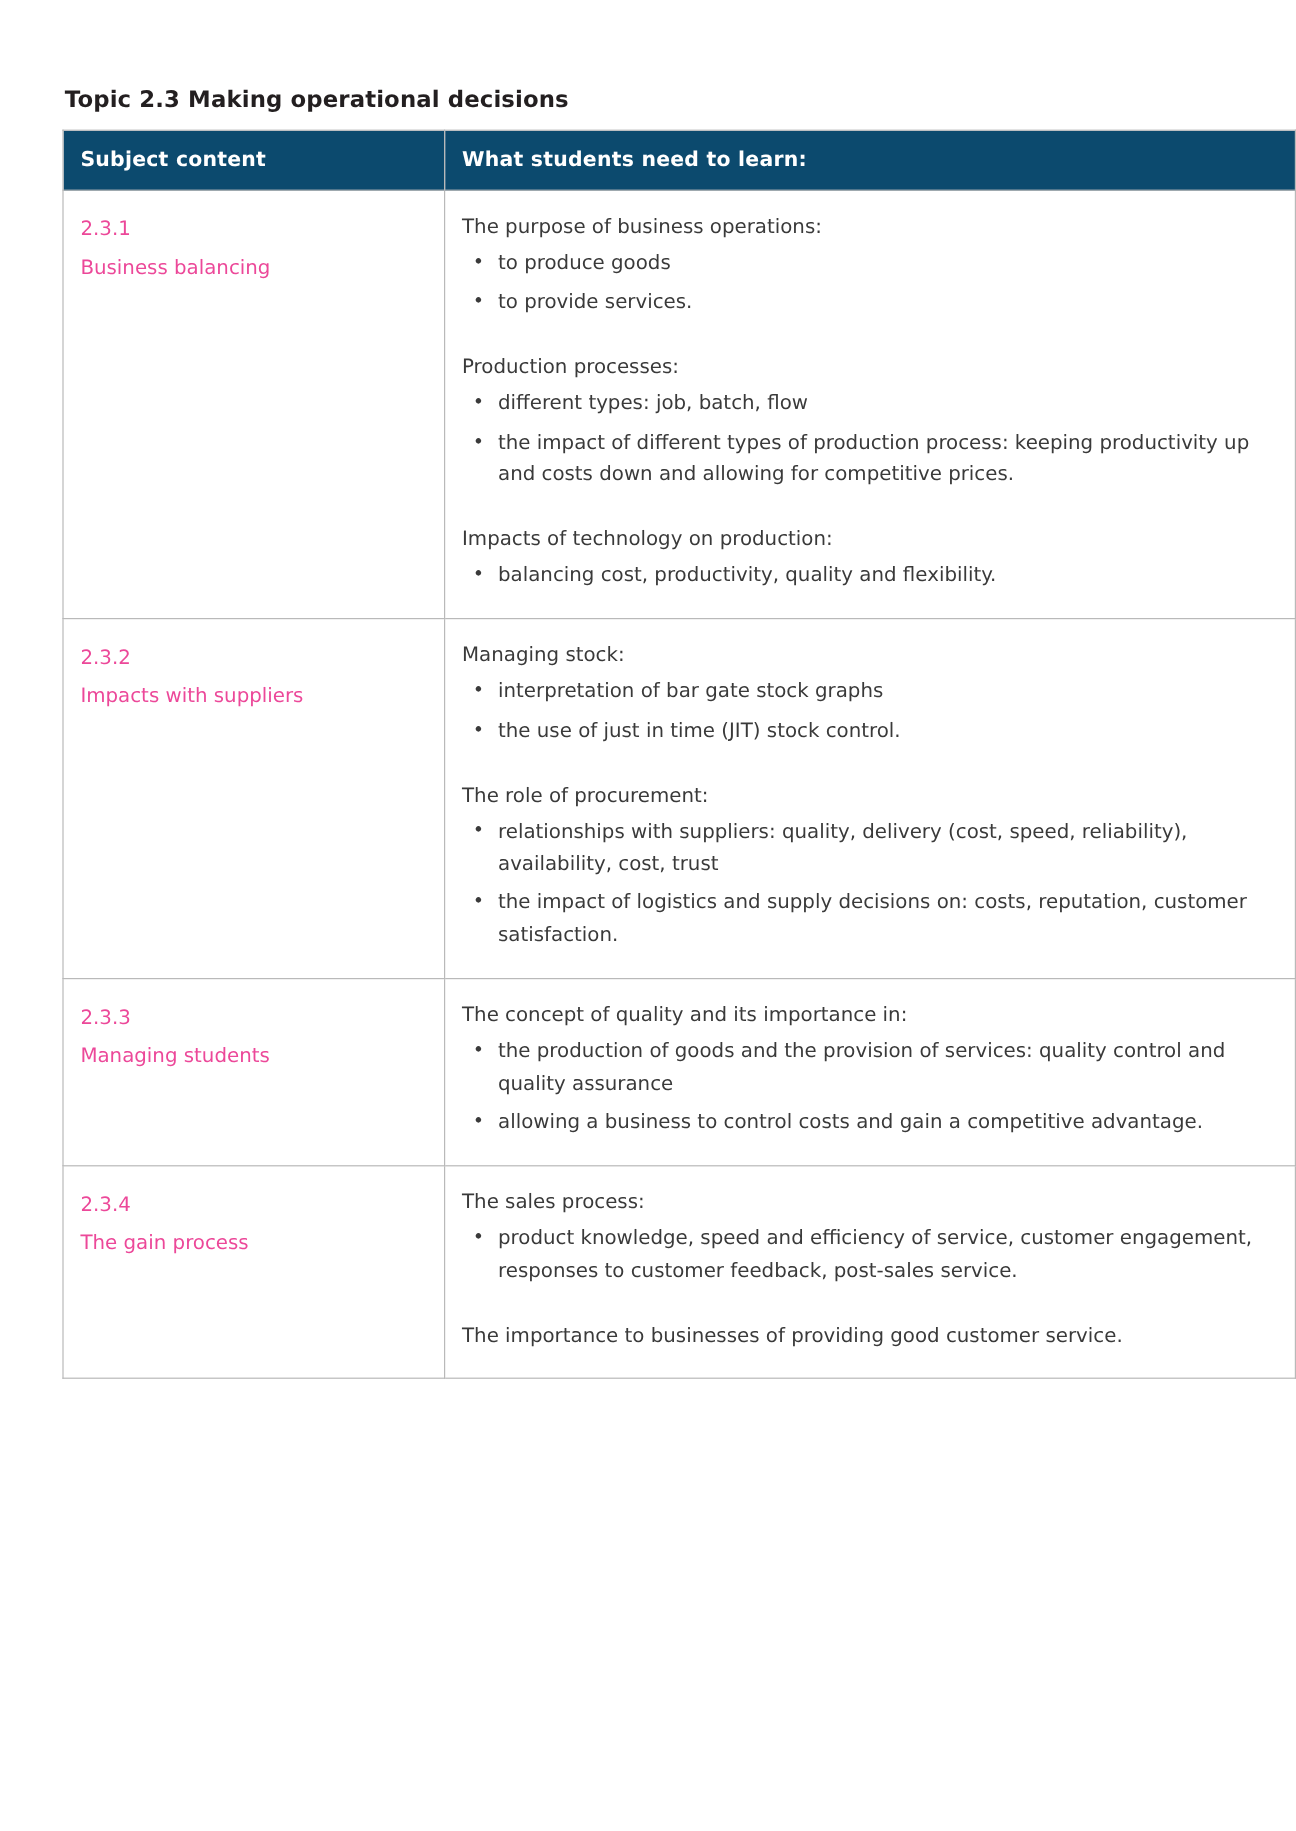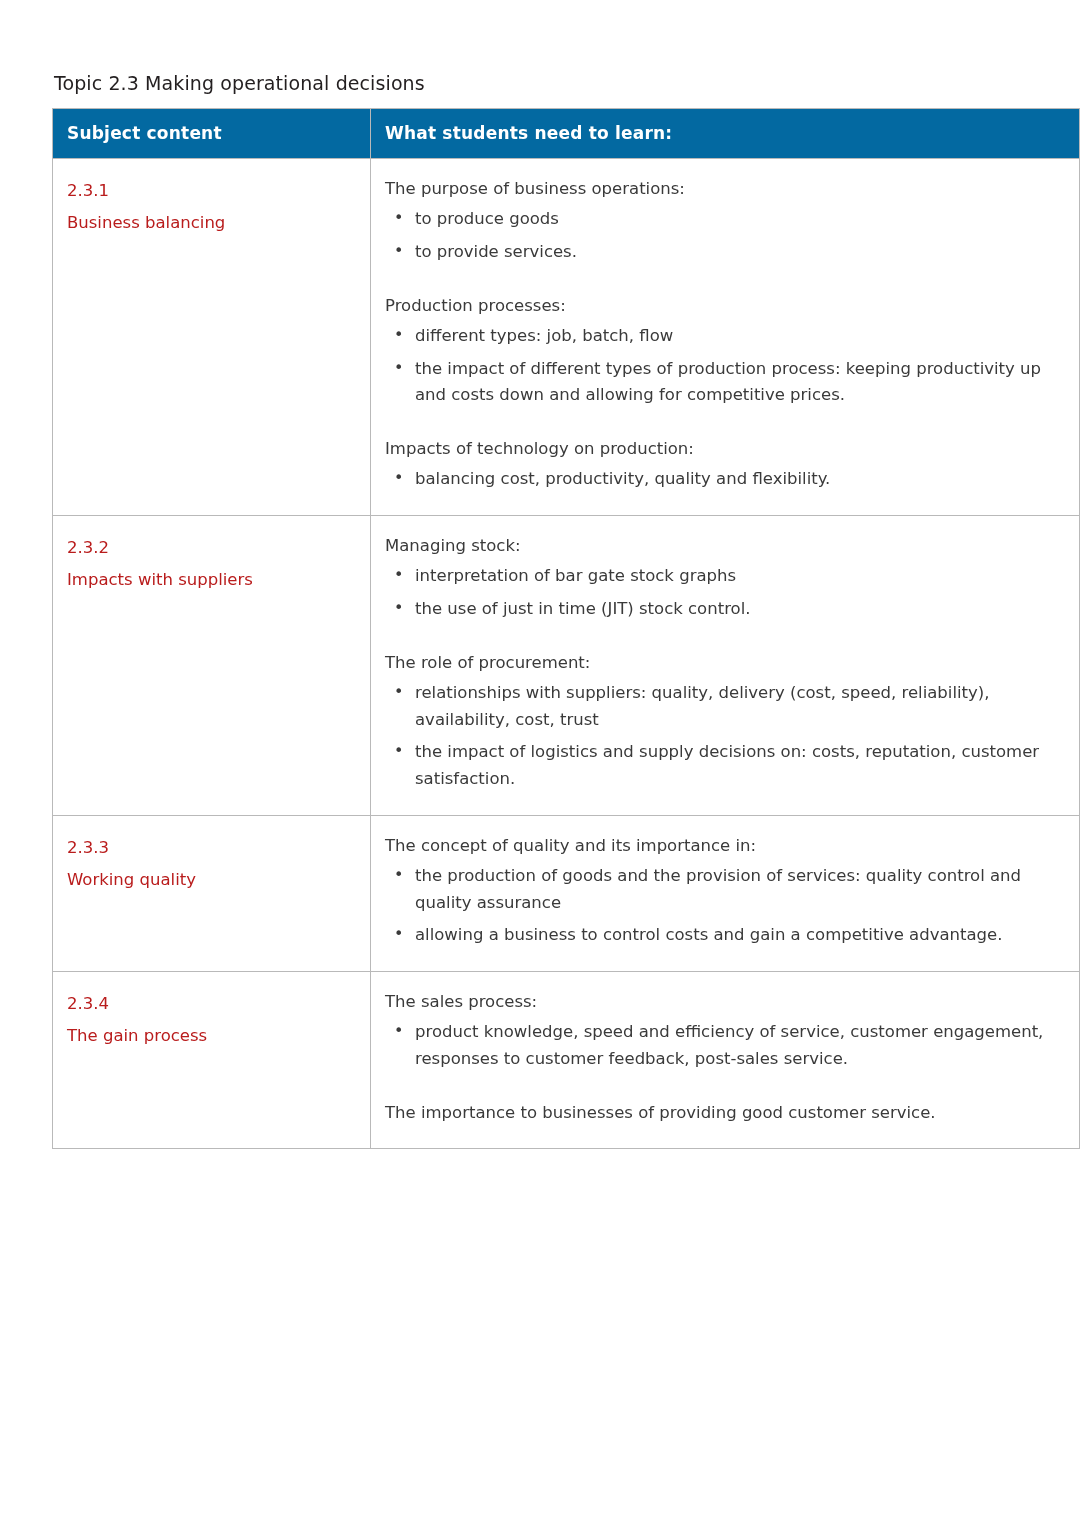--- a/index.html
+++ b/index.html
@@ -16,51 +16,51 @@
   }
   .page {
     position: relative;
     width: 1080px;
     height: 1526px;
     box-sizing: border-box;
     padding: 72px 44px 0 52px;
   }
   .doc-title {
     font-size: 19px;
-    font-weight: normal;
+    font-weight: bold;
     letter-spacing: 0.1px;
     color: #231f20;
     margin: 0 0 14px 2px;
   }
   table.syllabus {
     width: 995px;
     border-collapse: collapse;
     table-layout: fixed;
   }
   table.syllabus th, table.syllabus td {
     border: 1px solid #b9b9b9;
     vertical-align: top;
   }
   thead th {
-    background: #0369a1;
+    background: #0c4a6e;
     color: #ffffff;
     font-size: 17px;
     font-weight: bold;
     text-align: left;
     padding: 14px 1px 15px 14px;
     letter-spacing: 0.2px;
     border-color: #8d8d8d;
   }
   th.col-subject { width: 302px; }
   th.col-learn { width: 693px; }
   td.cell-subject {
     padding: 16px 14px 37px 14px;
     font-size: 16.5px;
     line-height: 1.95;
-    color: #b91c1c;
+    color: #ec4899;
   }
   td.cell-learn {
     padding: 16px 16px 22px 14px;
     font-size: 16.5px;
     line-height: 1.65;
     color: #3a3a3a;
   }
   .code-line { display: block; }
   .name-line { display: block; }
   .lead {
@@ -154,21 +154,21 @@
               <li>relationships with suppliers: quality, delivery (cost, speed, reliability), availability, cost, trust</li>
               <li>the impact of logistics and supply decisions on: costs, reputation, customer satisfaction.</li>
             </ul>
           </div>
         </td>
       </tr>
 
       <tr>
         <td class="cell-subject">
           <span class="code-line">2.3.3</span>
-          <span class="name-line">Working quality</span>
+          <span class="name-line">Managing students</span>
         </td>
         <td class="cell-learn">
           <div class="block">
             <p class="lead">The concept of quality and its importance in:</p>
             <ul class="points">
               <li>the production of goods and the provision of services: quality control and quality assurance</li>
               <li>allowing a business to control costs and gain a competitive advantage.</li>
             </ul>
           </div>
         </td>

